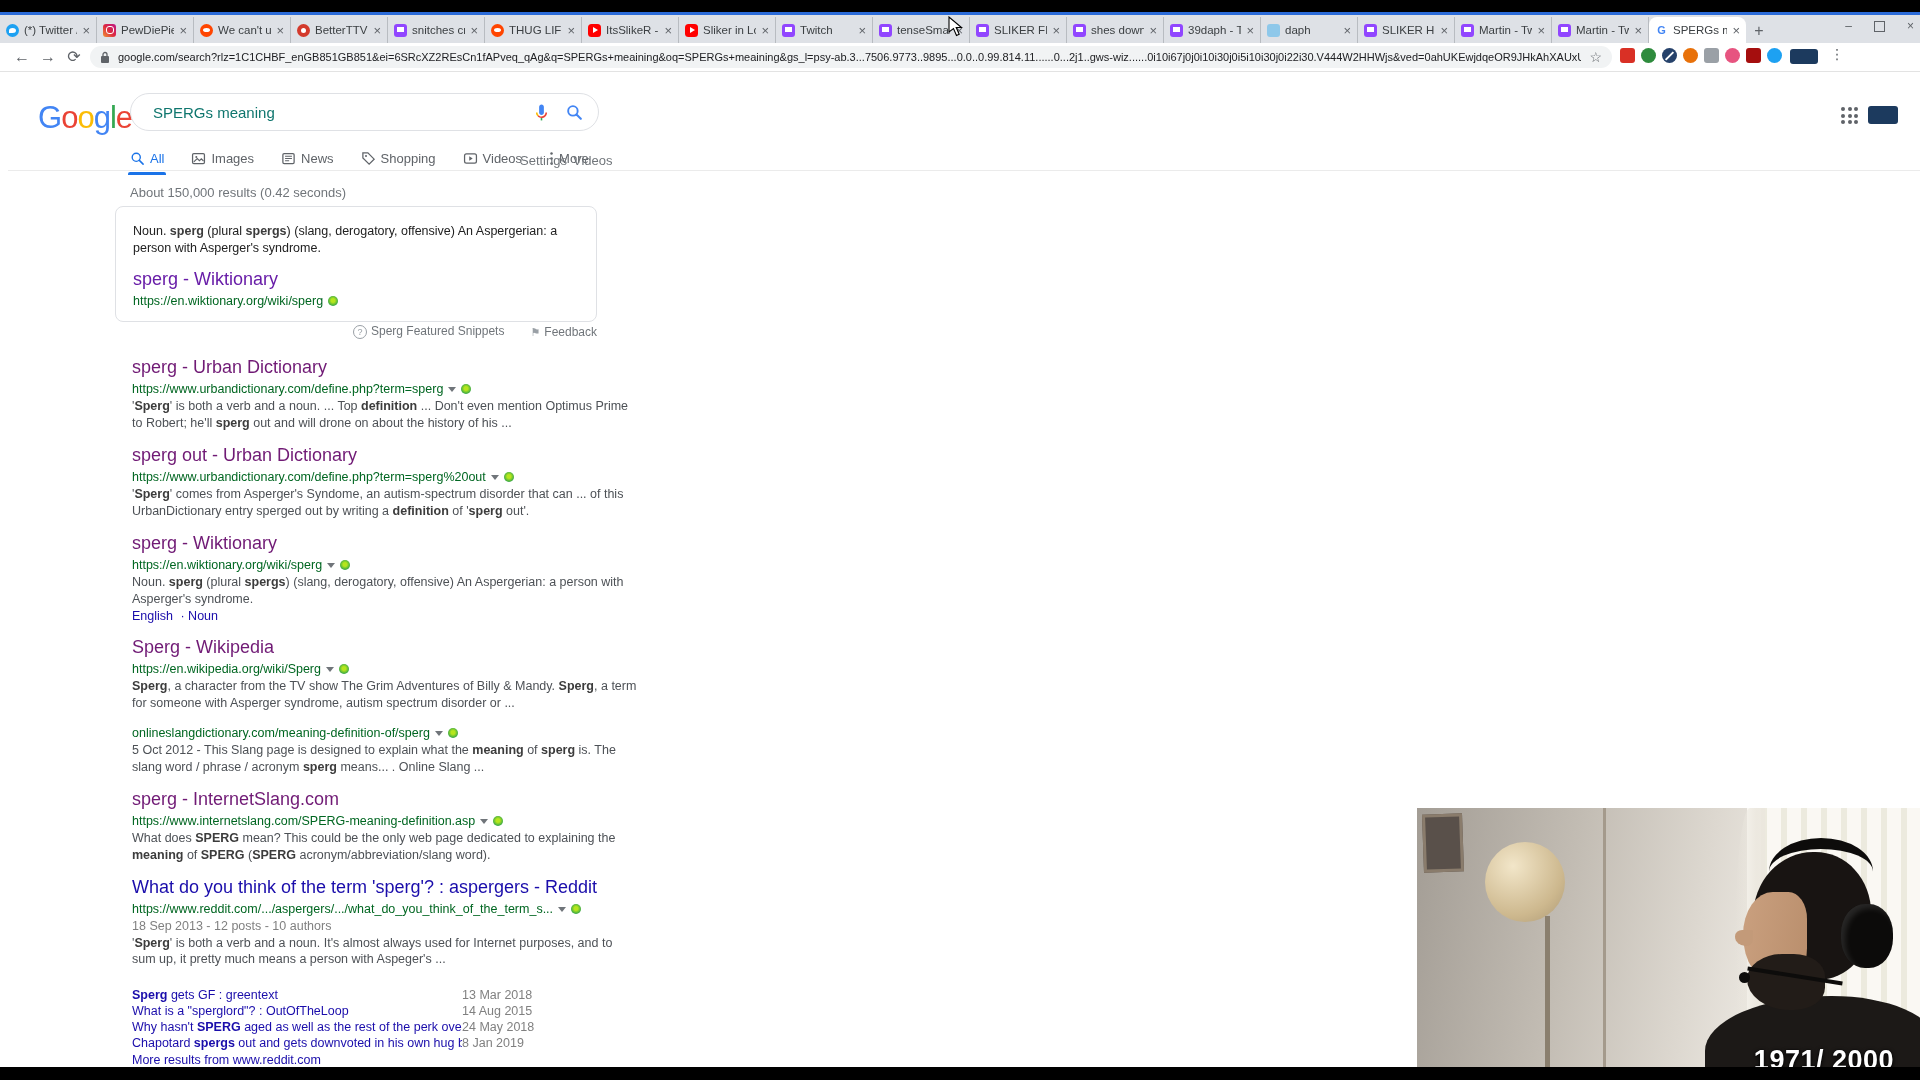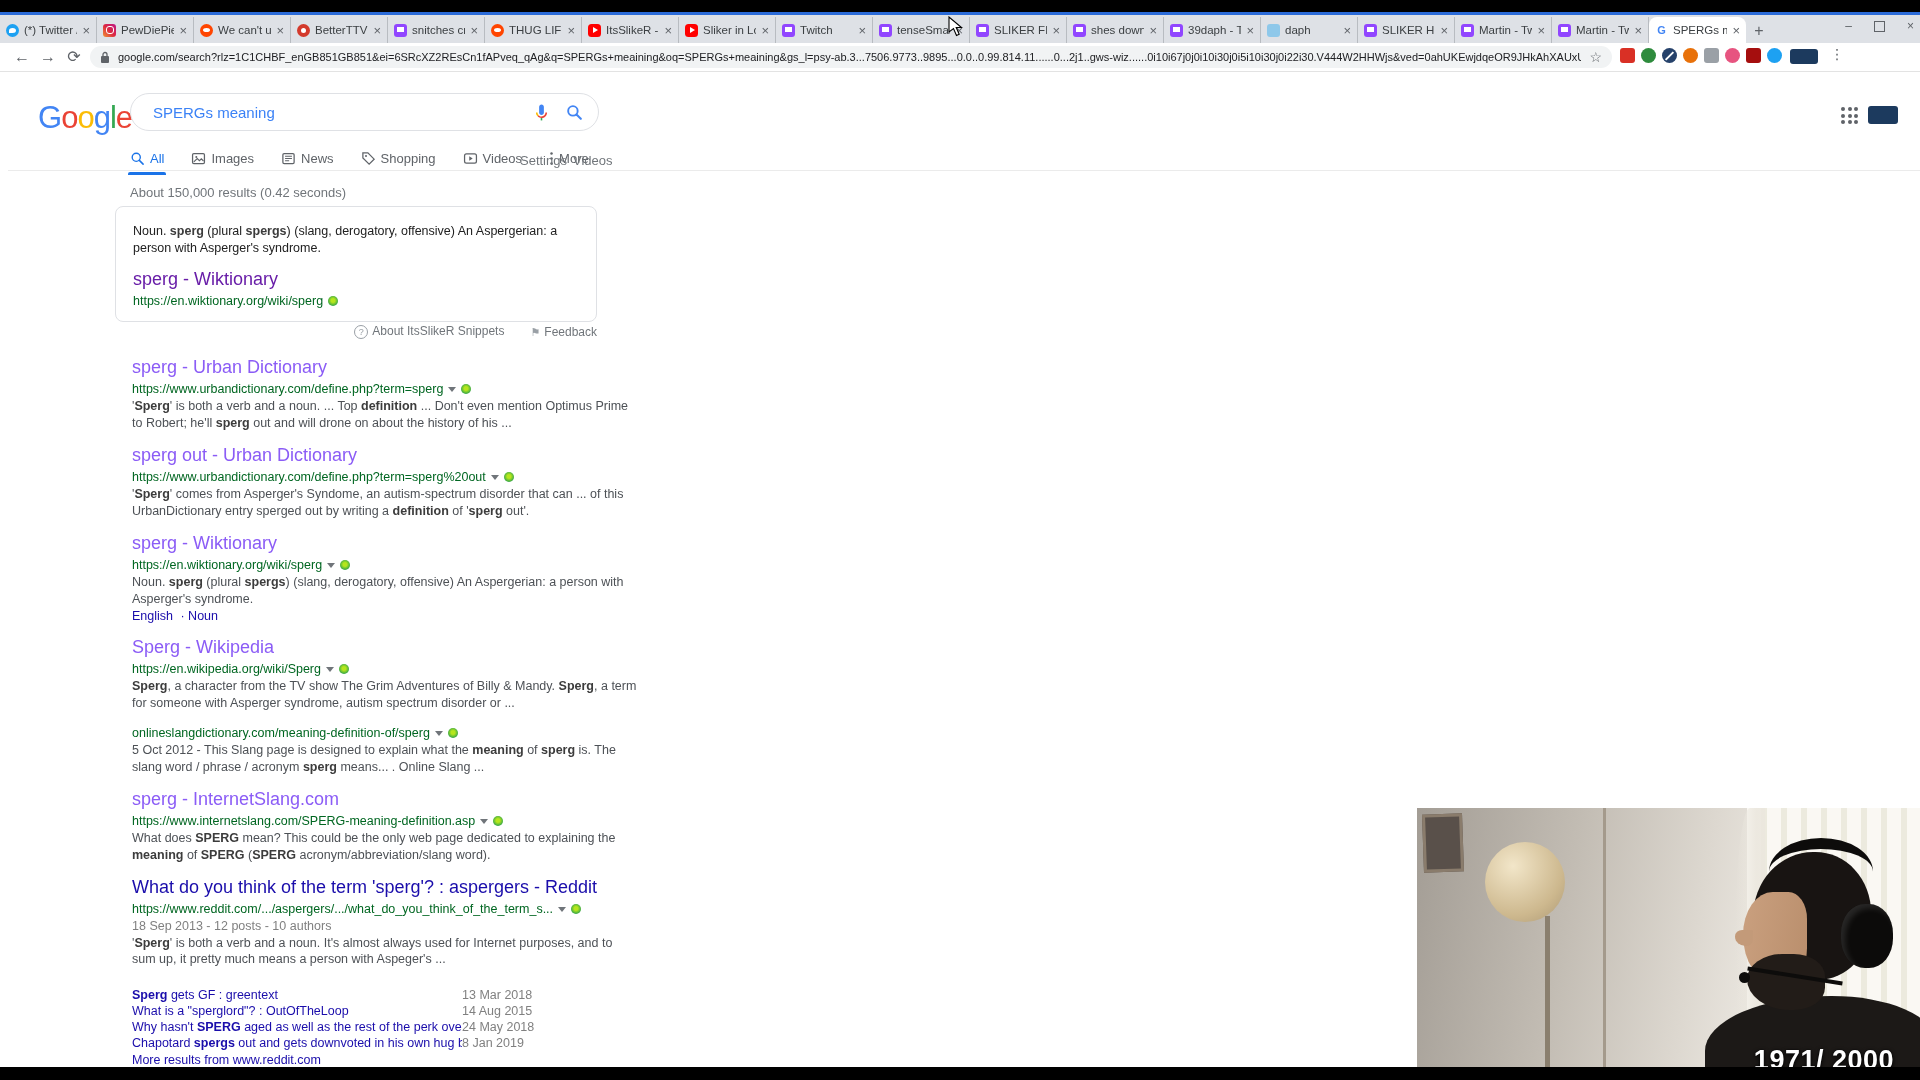--- a/index.html
+++ b/index.html
@@ -45,21 +45,21 @@
   #ext-row{position:absolute;left:1620px;top:5px;display:flex;gap:6px;align-items:center;}
   .ext{width:15px;height:15px;border-radius:50%;position:relative;}
   .ext-slash::after{content:"";position:absolute;left:2px;top:6.5px;width:11px;height:2px;background:#fff;transform:rotate(-45deg);}
   #profile-chip{position:absolute;left:1790px;top:6px;width:28px;height:15px;background:#1c3a5e;border-radius:3px;}
   #menu-dots{position:absolute;left:1830px;top:3px;color:#5f6368;font-size:14px;letter-spacing:0;}
   
   #page{position:absolute;left:8px;top:60px;width:1920px;height:995px;background:#fff;}
   #glogo{position:absolute;left:30px;top:28px;font-size:31px;font-weight:bold;letter-spacing:-1px;}
   #glogo span{font-weight:500;}
   #search-pill{position:absolute;left:122px;top:21px;width:469px;height:38px;border:1px solid #dfe1e5;border-radius:20px;display:flex;align-items:center;padding:0 14px 0 20px;box-sizing:border-box;background:#fff;}
-  #query-input{border:none;outline:none;flex:1;font-size:15px;color:#3b82f6;font-family:"Liberation Sans",sans-serif;background:transparent;}
+  #query-input{border:none;outline:none;flex:1;font-size:15px;color:#0f766e;font-family:"Liberation Sans",sans-serif;background:transparent;}
   #mic-icon,#loupe-icon{flex:none;margin-left:14px;}
   #gnav{position:absolute;left:122px;top:77px;display:flex;gap:27px;align-items:center;height:18px;}
   .gtab{display:flex;gap:5px;align-items:center;font-size:13px;color:#5f6368;position:relative;height:28px;}
   .gtab.active{color:#1a73e8;}
   .gtab.active::after{content:"";position:absolute;left:-2px;right:-2px;bottom:-3px;height:3px;background:#1a73e8;border-radius:2px 2px 0 0;}
   #nav-rule{position:absolute;left:0;top:98px;width:1920px;height:1px;background:#ebebeb;}
   #settings-link{position:absolute;left:512px;top:81px;font-size:13px;color:#70757a;}
   #tools-link{position:absolute;left:565px;top:81px;font-size:13px;color:#70757a;}
   #apps-grid{position:absolute;left:1833px;top:35px;width:18px;height:18px;display:grid;grid-template-columns:repeat(3,4px);grid-template-rows:repeat(3,4px);gap:2.5px;}
   #apps-grid i{background:#5f6368;border-radius:50%;}
@@ -70,21 +70,21 @@
   #fsnip-desc{font-size:12.5px;line-height:16.5px;color:#212121;}
   #fsnip-title{font-size:18px;color:#681da8;margin-top:13px;}
   #fsnip-url{font-size:12.5px;color:#006621;margin-top:4px;display:flex;align-items:center;gap:5px;}
   #fsnip-foot{position:absolute;left:107px;top:252px;width:482px;display:flex;justify-content:flex-end;gap:26px;font-size:12px;color:#70757a;align-items:center;}
   .qmark{display:inline-block;width:12px;height:12px;border:1px solid #9aa0a6;border-radius:50%;font-size:9px;line-height:12px;text-align:center;color:#9aa0a6;margin-right:4px;}
   .flagic{color:#9aa0a6;margin-right:4px;font-size:11px;}
   
   #results{position:absolute;left:124px;top:284px;width:505px;}
   .result{margin-bottom:13px;}
   .r-title{font-size:18px;line-height:22px;margin-bottom:2px;white-space:nowrap;}
-  .r-title.visited{color:#8b5cf6;} .r-title.unvisited{color:#1a0dab;}
+  .r-title.visited{color:#701a75;} .r-title.unvisited{color:#1a0dab;}
   .r-url{font-size:12.5px;line-height:18px;color:#006621;display:flex;align-items:center;gap:5px;}
   .caret{width:0;height:0;border-left:4px solid transparent;border-right:4px solid transparent;border-top:5px solid #70757a;display:inline-block;}
   .wot{width:10px;height:10px;border-radius:50%;background:radial-gradient(circle at 50% 45%,#b5e61d 25%,#39a845 70%);display:inline-block;}
   .r-meta{font-size:12.5px;line-height:16.5px;color:#808080;}
   .r-snip{font-size:12.5px;line-height:16.5px;color:#4d5156;}
   .r-snip b,#fsnip-desc b{color:#3c3c3c;}
   .r-links{font-size:12.5px;margin-top:2px;color:#1a0dab;}
   .r-links span{margin-right:4px;}
   .sublinks{margin-top:19px;}
   .subrow{display:flex;font-size:12.5px;line-height:16px;}
@@ -342,21 +342,21 @@
 
       <div id="fsnip">
         <div id="fsnip-desc">Noun. <b>sperg</b> (plural <b>spergs</b>) (slang, derogatory, offensive) An Aspergerian: a person with Asperger's syndrome.</div>
         <div id="fsnip-title">sperg - Wiktionary</div>
         <div id="fsnip-url">
           <span>https://en.wiktionary.org/wiki/sperg</span>
           <span class="wot"></span>
         </div>
       </div>
       <div id="fsnip-foot">
-        <span><span class="qmark">?</span><span>About ItsSlikeR Snippets</span></span>
+        <span><span class="qmark">?</span><span>Sperg Featured Snippets</span></span>
         <span><span class="flagic">⚑</span><span>Feedback</span></span>
       </div>
 
       <div id="results">
           <div class="result">
             <div class="r-title visited">sperg - Urban Dictionary</div>
             <div class="r-url">
               <span>https://www.urbandictionary.com/define.php?term=sperg</span>
               <span class="caret"></span>
               <span class="wot"></span>

